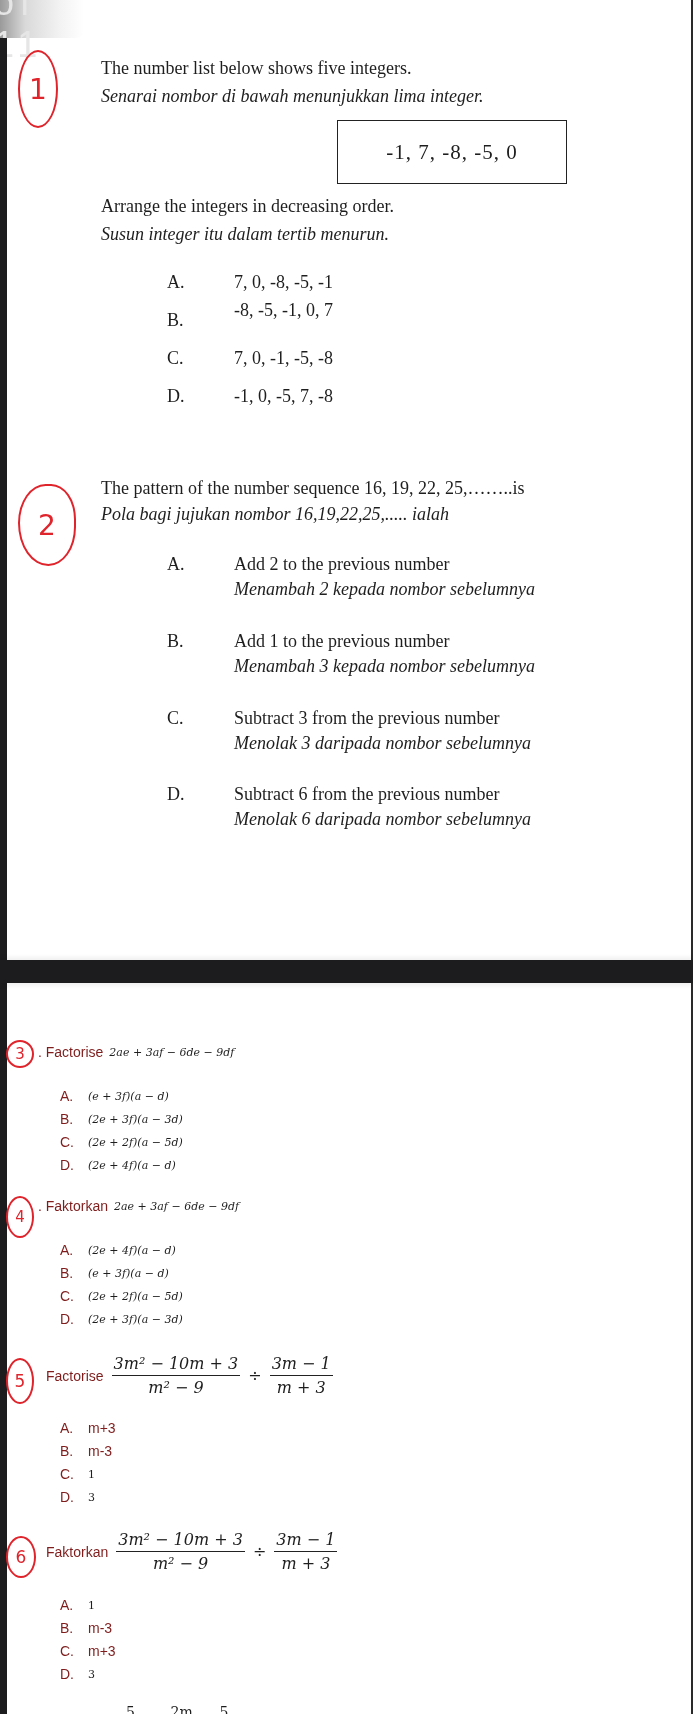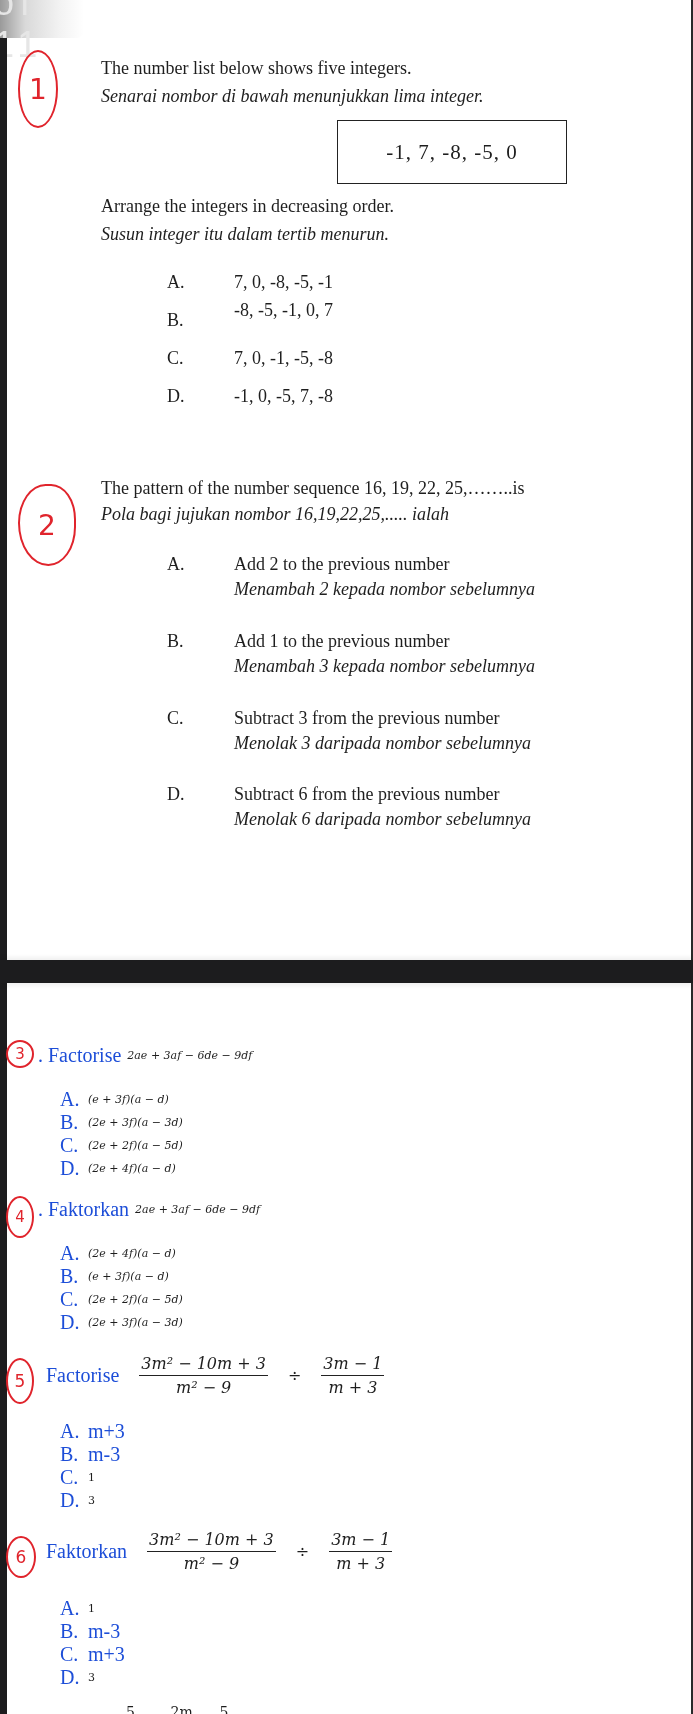--- a/index.html
+++ b/index.html
@@ -27,23 +27,23 @@
   .it { font-style: italic; }
   .numbox { position: absolute; left: 337px; top: 120px; width: 230px; height: 64px; border: 1.5px solid #222;
     box-sizing: border-box; font-family: "Liberation Serif", serif; font-size: 21px; display: flex; align-items: center; justify-content: center; letter-spacing: 1px; }
 
   .circle { position: absolute; border: 2.5px solid #e0242c; border-radius: 50%; color: #e0242c;
     font-family: "DejaVu Sans", sans-serif; display: flex; align-items: center; justify-content: center; box-sizing: border-box; }
 
   .opt-letter { position: absolute; font-family: "Liberation Serif", serif; font-size: 18px; }
   .opt-text { position: absolute; font-family: "Liberation Serif", serif; font-size: 18px; white-space: nowrap; }
 
-  .sans { font-family: Liberation Serif, serif; font-size: 20px; position: absolute; white-space: nowrap; color: #1d4ed8; }
+  .sans { font-family: Liberation Sans, sans-serif; font-size: 14px; position: absolute; white-space: nowrap; color: #7f1d1d; }
   .math { font-family: "DejaVu Serif", serif; font-style: italic; font-size: 11px; }
-  .frac { display: inline-flex; flex-direction: column; align-items: center; vertical-align: middle; font-family: "DejaVu Serif", serif; font-size: 16px; margin: 0 16px; }
+  .frac { display: inline-flex; flex-direction: column; align-items: center; vertical-align: middle; font-family: "DejaVu Serif", serif; font-size: 16px; margin: 0 4px; }
   .frac .num { padding: 0 2px 2px; border-bottom: 1.5px solid #222; }
   .frac .den { padding-top: 2px; }
   .frac i { font-style: italic; }
   .row { position: absolute; display: flex; align-items: center; white-space: nowrap; }
 </style>
 </head>
 <body>
 
 <div class="topfade">
     <span>of 11</span>

